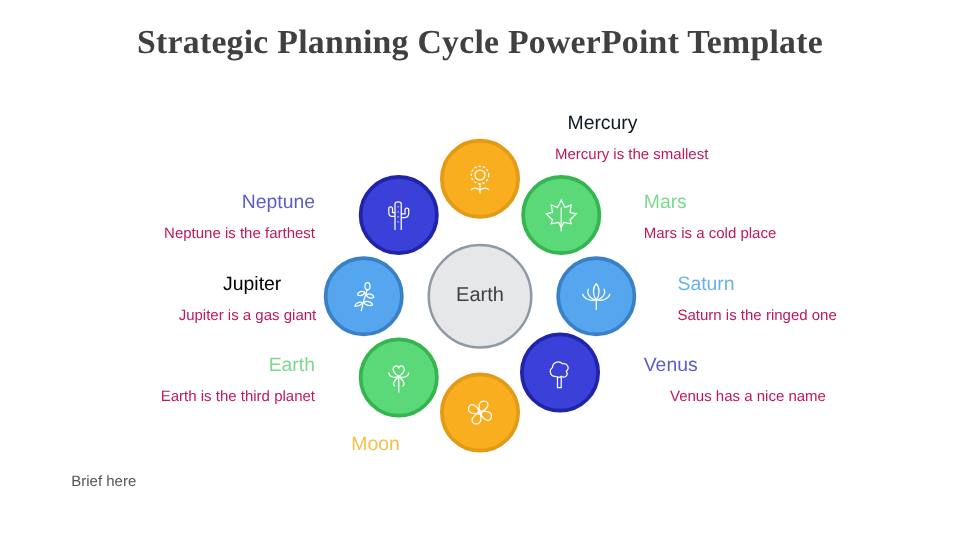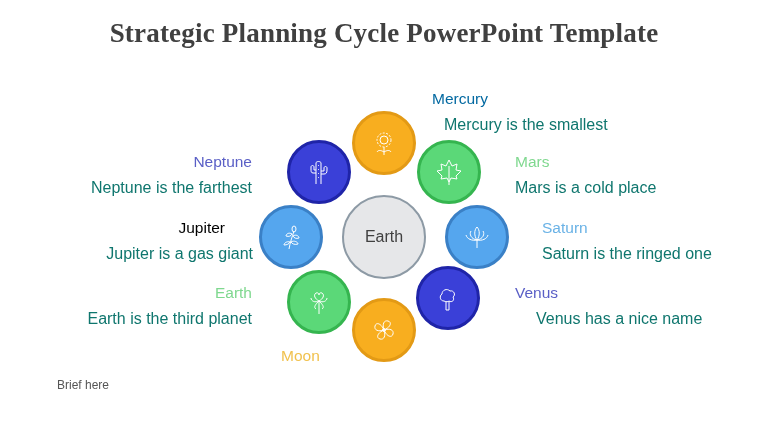--- a/index.html
+++ b/index.html
@@ -2,21 +2,21 @@
 <html><head>
 <meta charset="utf-8">
 <style>
   html,body{margin:0;padding:0;background:#ffffff;}
   body{width:768px;height:432px;position:relative;overflow:hidden;font-family:"Liberation Sans","DejaVu Sans",sans-serif;}
   .title{position:absolute;left:0;top:18px;width:768px;text-align:center;font-family:"Liberation Serif","DejaVu Serif",serif;font-weight:bold;font-size:27px;color:#404040;letter-spacing:0.2px;}
   .circle{position:absolute;border-radius:50%;box-sizing:border-box;display:flex;align-items:center;justify-content:center;}
   .circle svg{width:30px;height:30px;}
   .center{position:absolute;left:342px;top:195px;width:84px;height:84px;border-radius:50%;background:#e6e7e9;border:2px solid #8d9aa5;box-sizing:border-box;display:flex;align-items:center;justify-content:center;font-size:16px;color:#404040;}
   .lbl{position:absolute;font-size:15.5px;white-space:nowrap;}
-  .desc{position:absolute;font-size:16px;color:#0f766e;white-space:nowrap;}
+  .desc{position:absolute;font-size:12px;color:#be185d;white-space:nowrap;}
   .r{text-align:right;}
   .brief{position:absolute;left:57px;top:378px;font-size:12px;color:#555555;}
 </style>
 </head>
 <body>
 
 <div>
   <div class="title">Strategic Planning Cycle PowerPoint Template</div>
 
   <div class="circle" style="left:352px;top:111px;width:64px;height:64px;background:#f8ae1f;border:3px solid #e39a15;">
@@ -72,21 +72,21 @@
     <svg viewBox="0 0 30 30" fill="none" stroke="#fff" stroke-width="1">
         <path d="M12 27V6c0-2 5-2 5 0v21M12 16H9c-2 0-2-2-2-4v-2c0-2 3-2 3 0v3h2M17 14h3v-3c0-2 3-2 3 0v2c0 3-1 4-3 4h-3"></path>
         <path d="M14.5 8v1M14.5 12v1M14.5 16v1M14.5 20v1" stroke-width="0.8"></path>
       </svg>
   </div>
 
   <div class="center">
     <span>Earth</span>
   </div>
 
-  <div class="lbl" style="left:432px;top:90px;color:#0369a1;">Mercury</div>
+  <div class="lbl" style="left:454px;top:90px;color:#0f172a;">Mercury</div>
   <div class="desc" style="left:444px;top:116px;">Mercury is the smallest</div>
 
   <div class="lbl" style="left:515px;top:153px;color:#7fd88f;">Mars</div>
   <div class="desc" style="left:515px;top:179px;">Mars is a cold place</div>
 
   <div class="lbl" style="left:542px;top:219px;color:#6ab2e6;">Saturn</div>
   <div class="desc" style="left:542px;top:245px;">Saturn is the ringed one</div>
 
   <div class="lbl" style="left:515px;top:284px;color:#5a5fc6;">Venus</div>
   <div class="desc" style="left:536px;top:310px;">Venus has a nice name</div>

